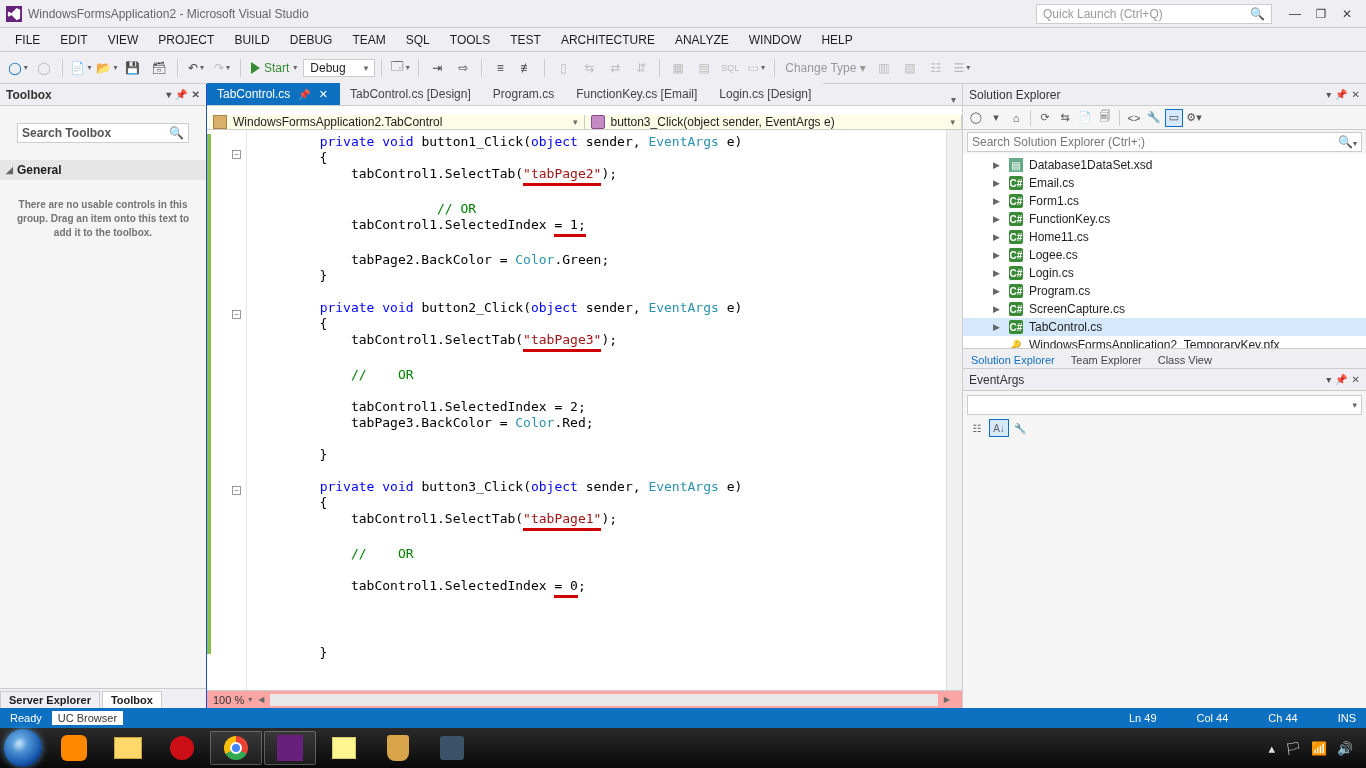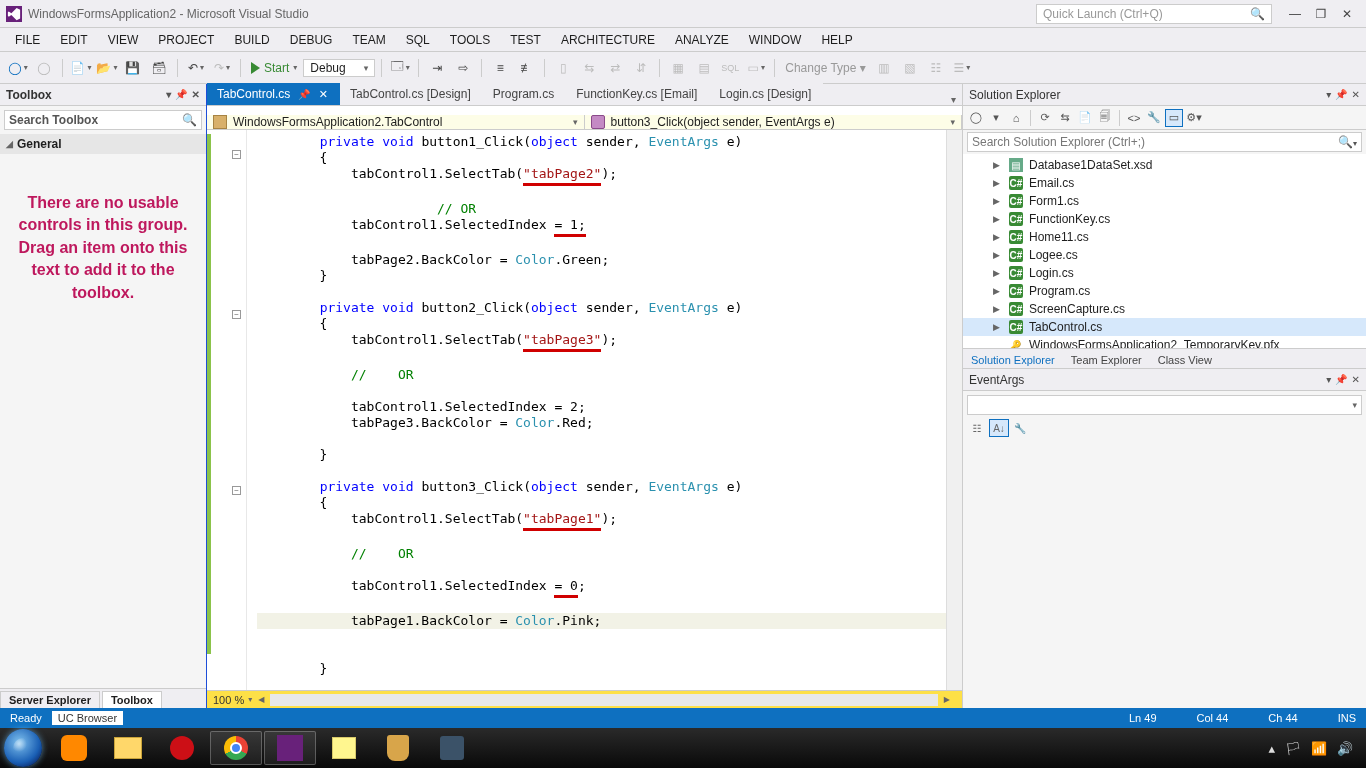--- a/index.html
+++ b/index.html
@@ -28,25 +28,25 @@
   .dimbtn{color:#bcbcbc;}
   
   .body { display:flex; height:calc(768px - 28px - 24px - 32px - 20px - 40px);}
   
   .toolbox { width:207px; background:#F5F5F5; border-right:1px solid #1d4ed8; display:flex; flex-direction:column;font-weight:bold;}
   .panelhead { height:22px; display:flex; align-items:center; justify-content:space-between; padding:0 6px; font-size:12px; color:#333; background:#EFEEF2; border-bottom:1px solid #ccc;}
   .panelhead .icons{display:flex; gap:4px; font-size:10px; color:#555;}
   .se-toolbox-tabs{height:20px; background:#EFEEF2; border-top:1px solid #ccc; display:flex; align-items:flex-end; font-size:11px;}
   .se-toolbox-tabs span{padding:2px 8px; border:1px solid #ccc; border-bottom:none; background:#EFEEF2; margin-right:2px;}
   .se-toolbox-tabs span.active{background:#fff;}
-  .searchbox { display:flex; align-items:center; border:1px solid #ccc; margin:4px; background:#fff; padding:2px 4px; color:#777;}
+  .searchbox { display:flex; align-items:center; border:1px solid #ccc; margin:17px; background:#fff; padding:2px 4px; color:#777;}
   .searchbox span:first-child{flex:1; color:#555;}
   .grouphdr{background:#E6E6E6; padding:3px 6px; font-size:12px; display:flex; align-items:center; gap:4px;}
   .grouphdr::before{content:"◢"; font-size:9px; color:#666;}
-  .toolbox .msg{padding:18px 14px; text-align:center; color:#be185d; font-size:16px; line-height:1.4;margin-top:20px;}
+  .toolbox .msg{padding:18px 14px; text-align:center; color:#737373; font-size:10px; line-height:1.4;}
   
   .editorarea { flex:1; display:flex; flex-direction:column; background:#fff;}
   .edtabs { height:22px; background:#EFEEF2; display:flex; align-items:flex-end; border-bottom:1px solid #ccc;}
   .edtab { padding:3px 12px 3px 10px; font-size:12px; color:#444; background:#EFEEF2; display:flex; align-items:center; gap:8px; height:22px;}
   .edtab.active{ background:#0E70C0; color:#fff;}
   .edtab.active .pin,.edtab.active .close{color:#fff;}
   .edtab .pin{font-size:10px;} .edtab .close{font-size:11px;}
   .edtabs .spacer{flex:1;}
   .edtabs .menuicon{padding:0 6px; color:#666; font-size:10px;}
   .navbar{ height:24px; display:flex; border-bottom:1px solid #ccc;align-items:flex-end;}
@@ -56,21 +56,21 @@
   .navbar .navsel::after{content:"▾"; margin-left:auto; font-size:9px; color:#666;}
   .codewrap{flex:1; display:flex; overflow:hidden; position:relative;}
   .gutter{ width:40px; background:#fff; border-right:1px solid #e8e8e8; position:relative;}
   .outline{position:absolute; left:25px; top:0; width:12px; height:100%;}
   .outline .box{position:absolute; left:0; width:9px; height:9px; border:1px solid #999; background:#fff; font-size:8px; line-height:7px; text-align:center; color:#666;}
   .greenbar{position:absolute; left:0; top:0; width:4px; background:#8bc34a;}
   pre.code { flex:1; font-family:Consolas,monospace; font-size:13px; line-height:16px; padding:4px 0 4px 10px; white-space:pre; color:#000; overflow:hidden; background:#fff;}
   .kw{color:#0000ff;} .type{color:#2b91af;} .str{color:#a31515;} .cmt{color:#008000;}
   .underline{border-bottom:3px solid #d00000; padding-bottom:1px; display:inline-block; margin-bottom:-1px;}
   .hl-line{background:#f2f2e6; display:inline-block; width:100%;}
-  .zoombar{height:18px; border-top:1px solid #ccc; display:flex; align-items:center; padding:0 6px; font-size:11px; background:#fde047;}
+  .zoombar{height:18px; border-top:1px solid #ccc; display:flex; align-items:center; padding:0 6px; font-size:11px; background:#fca5a5;}
   .zoombar .zoom{color:#333;}
   .zoombar .arrow{font-size:8px; color:#666; margin:0 6px;}
   .vscroll{width:16px; background:#f0f0f0; border-left:1px solid #ddd;}
   
   .rightcol{ width:404px; display:flex; flex-direction:column; background:#F5F5F5; border-left:1px solid #ccc;}
   .solexp{flex:1; display:flex; flex-direction:column; min-height:0;}
   .soltoolbar{height:24px; display:flex; align-items:center; padding:0 4px; gap:2px; border-bottom:1px solid #ccc;}
   .soltoolbar .ib{width:18px;height:18px; display:flex;align-items:center;justify-content:center; color:#555; font-size:11px;}
   .soltoolbar .isep{width:1px;height:16px;background:#ccc;margin:0 3px;}
   .tree{flex:1; overflow:auto; background:#fff; font-size:12px; padding-top:2px;}
@@ -278,21 +278,20 @@
         }
 
         <span class="kw">private</span> <span class="kw">void</span> button3_Click(<span class="kw">object</span> sender, <span class="type">EventArgs</span> e)
         {
             tabControl1.SelectTab(<span class="str underline">"tabPage1"</span>);
 
             <span class="cmt">//    OR</span>
 
             tabControl1.SelectedIndex <span class="underline">= 0</span>;
 
-<span class="hl-line">            tabPage1.BackColor = <span class="type">Color</span>.Pink;</span>
 
 
         }
 </pre>
       <div class="vscroll"></div>
     </div>
     <div class="zoombar">
       <span class="zoom">100 %</span>
       <span style="font-size:8px;color:#666;margin-left:4px;">▾</span>
       <span class="arrow">◀</span>

